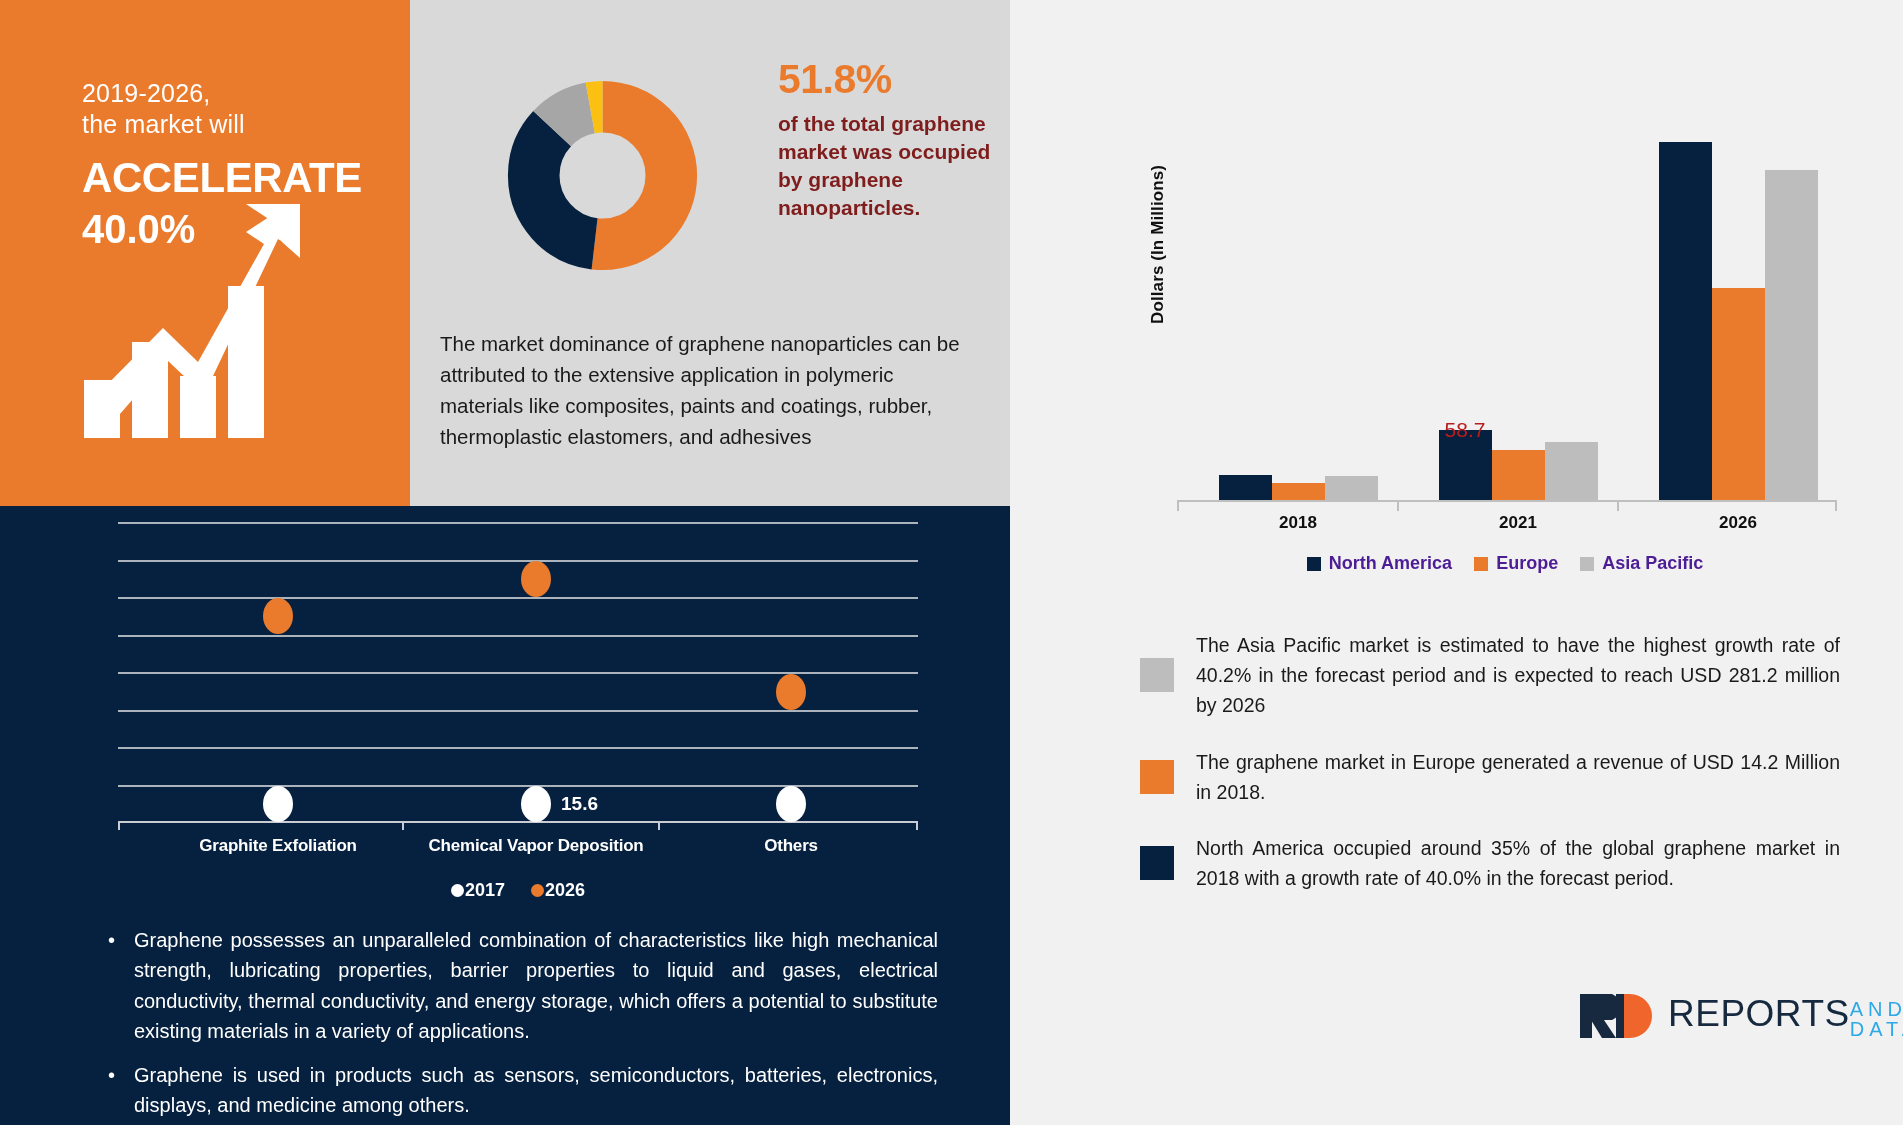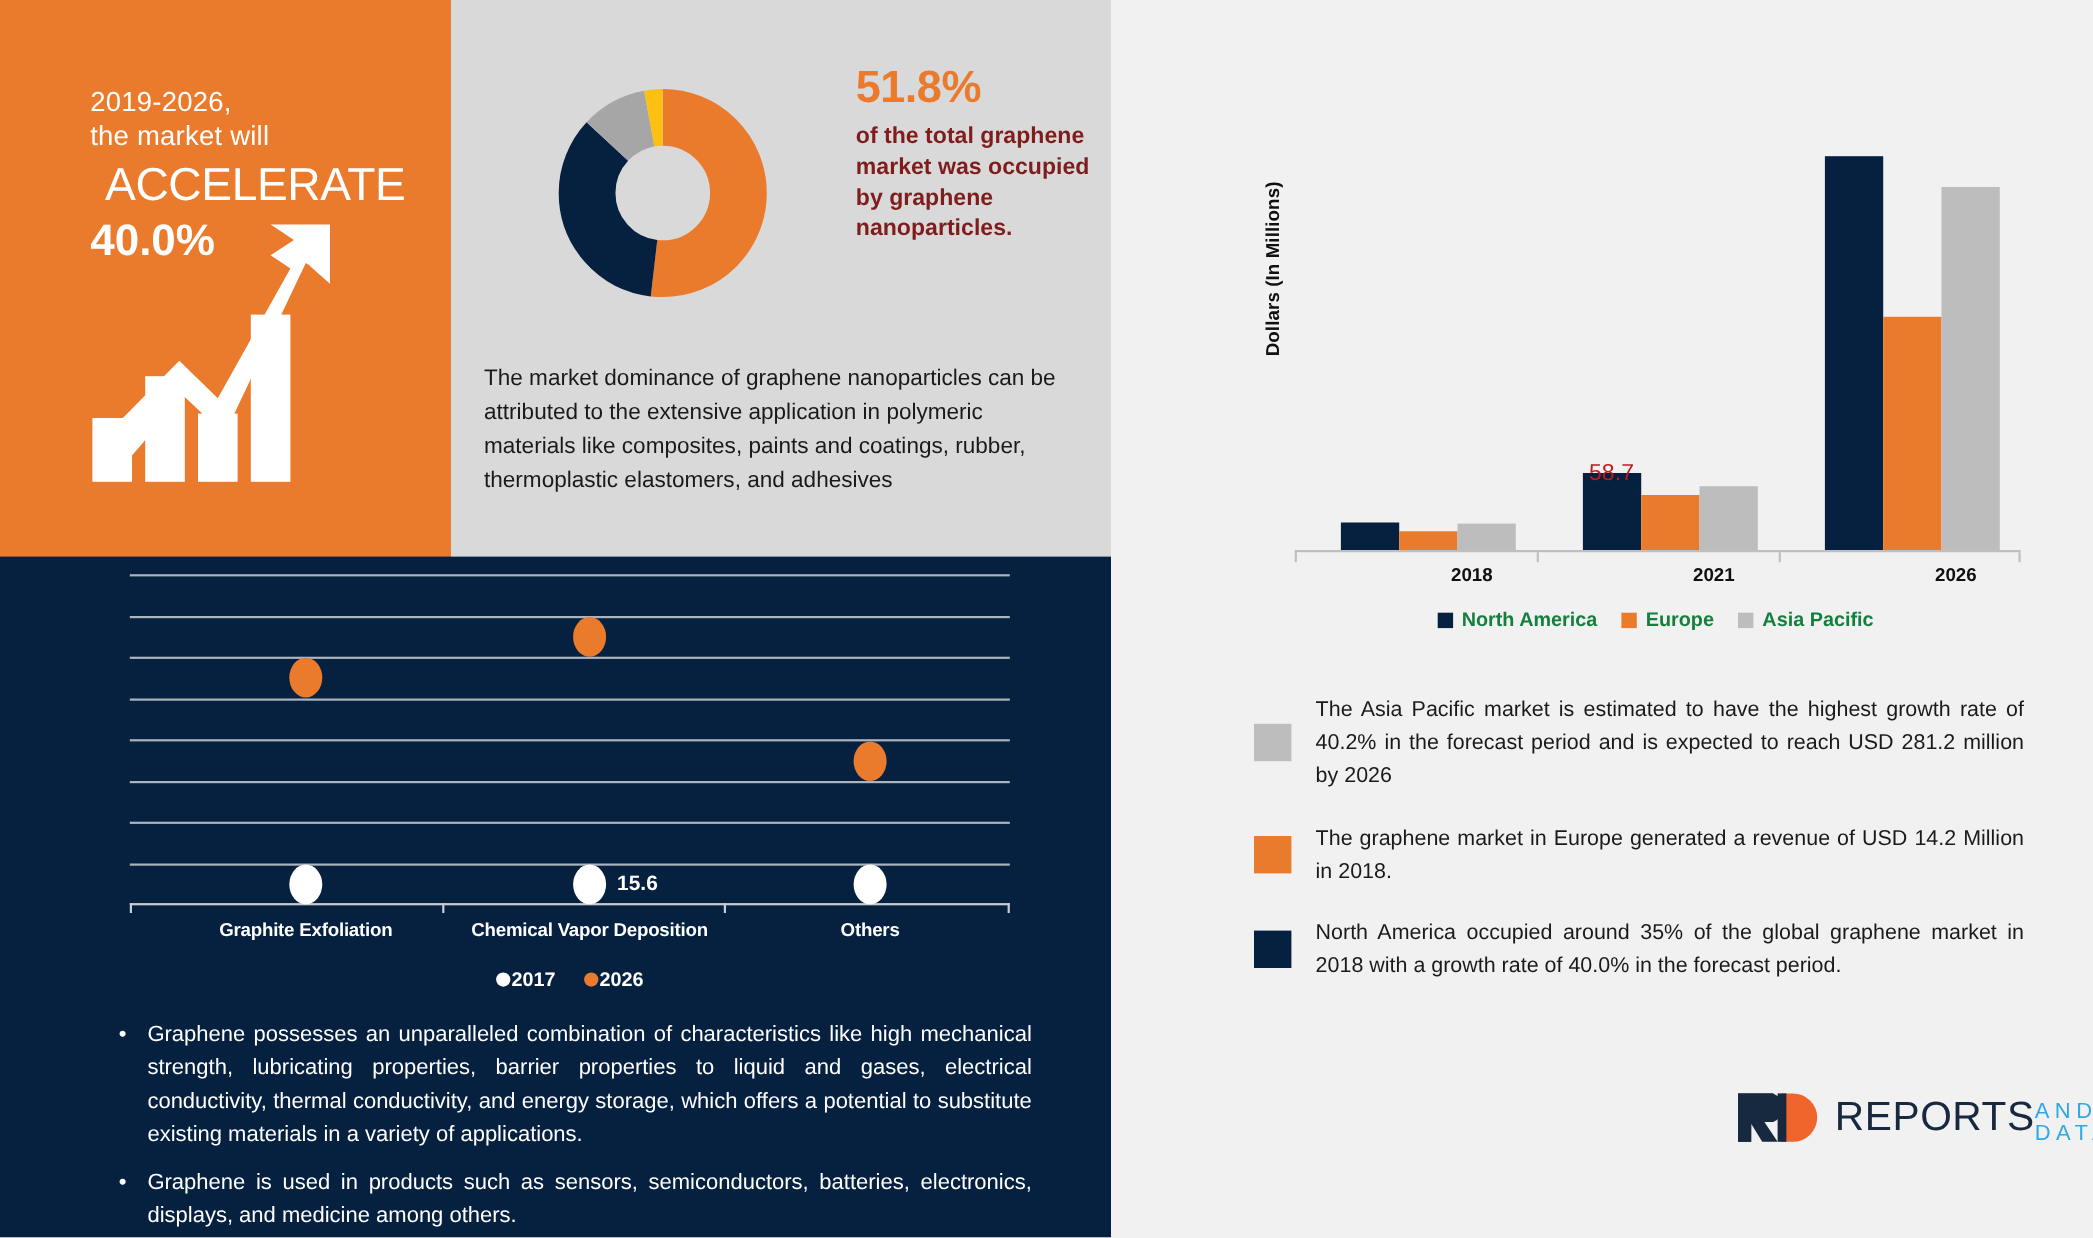--- a/index.html
+++ b/index.html
@@ -28,21 +28,21 @@
     position: absolute; left: 1010px; top: 0; width: 893px; height: 1125px;
     background: #f1f1f1;
   }
 
   
   #cagr-text {
     position: absolute; left: 82px; top: 78px; width: 300px;
     color: #ffffff; line-height: 1.22;
   }
   .cagr-line-sm { font-size: 25px; font-weight: 400; letter-spacing: .2px; }
-  .cagr-line-big { font-size: 42px; font-weight: 400; letter-spacing: -0.4px; margin: 3px 0 2px; text-align: center; }
+  .cagr-line-big { font-size: 42px; font-weight: 700; letter-spacing: -0.4px; margin: 13px 0 2px; }
   .cagr-line-pct { font-size: 40px; font-weight: 700; margin-top: 2px; }
 
   #growth-icon { position: absolute; left: 78px; top: 190px; }
 
   
   #donut-wrap { position: absolute; left: 495px; top: 68px; width: 215px; height: 215px; }
   #donut-svg { display: block; }
 
   #donut-stat { position: absolute; left: 778px; top: 58px; width: 215px; }
   #donut-stat-pct {
@@ -118,29 +118,28 @@
   .bar.na { background: #06213f; }
   .bar.eu { background: #ea7b2d; }
   .bar.ap { background: #bdbdbd; }
   .bar-value {
     position: absolute; font-size: 21px; font-weight: 400; color: #b91c1c;
     transform: translateX(-50%); white-space: nowrap;
   }
   .bar-cat {
     position: absolute; top: 383px; font-size: 17px; font-weight: 700; color: #101010;
     transform: translateX(-50%);
-    margin-left: 40px;
   }
   #bar-legend {
     position: absolute; left: 1155px; top: 553px; width: 700px;
     display: flex; justify-content: center; align-items: center; gap: 22px;
   }
   .bl-item { display: flex; align-items: center; gap: 8px; }
   .bl-swatch { width: 14px; height: 14px; }
-  .bl-label { font-size: 18px; font-weight: 700; color: #15803d; }
+  .bl-label { font-size: 18px; font-weight: 700; color: #4c1d95; }
 
   
   #keyfacts { position: absolute; left: 1140px; top: 630px; width: 700px; }
   .kf-row { display: flex; align-items: center; margin-bottom: 26px; }
   .kf-swatch { width: 34px; height: 34px; flex: none; margin-right: 22px; }
   .kf-text {
     font-size: 19.5px; line-height: 1.55; color: #1a1a1a; text-align: justify;
     flex: 1; font-weight: 400;
   }
 

